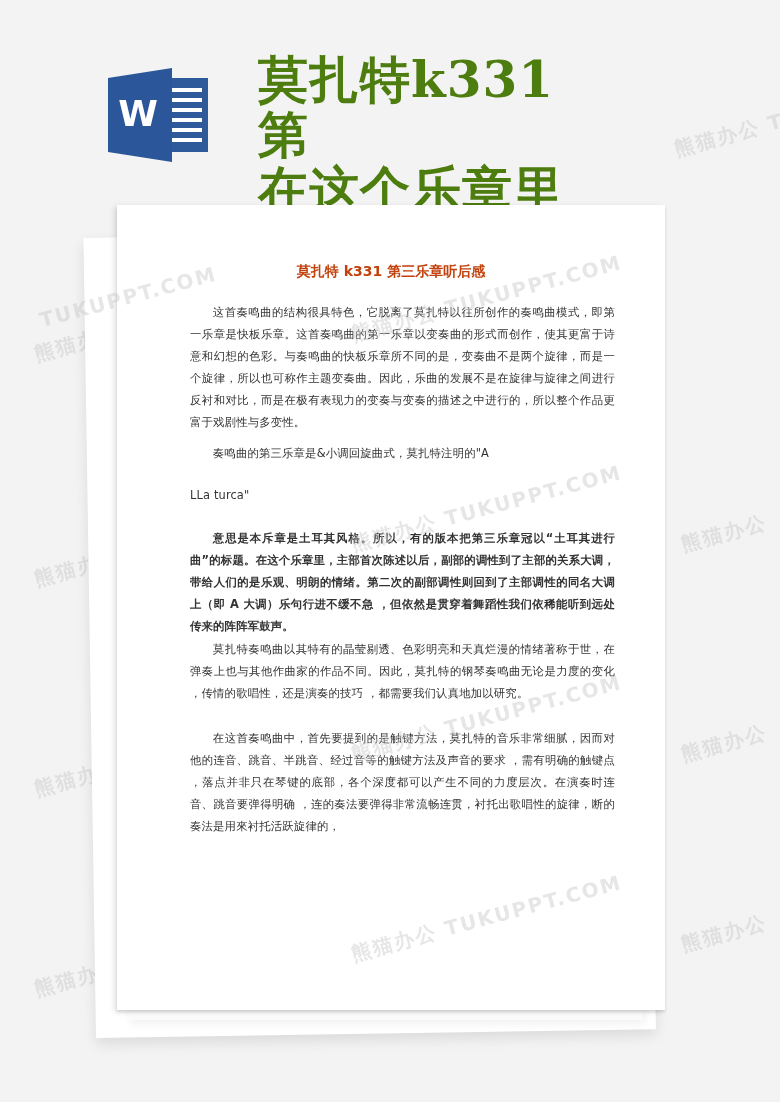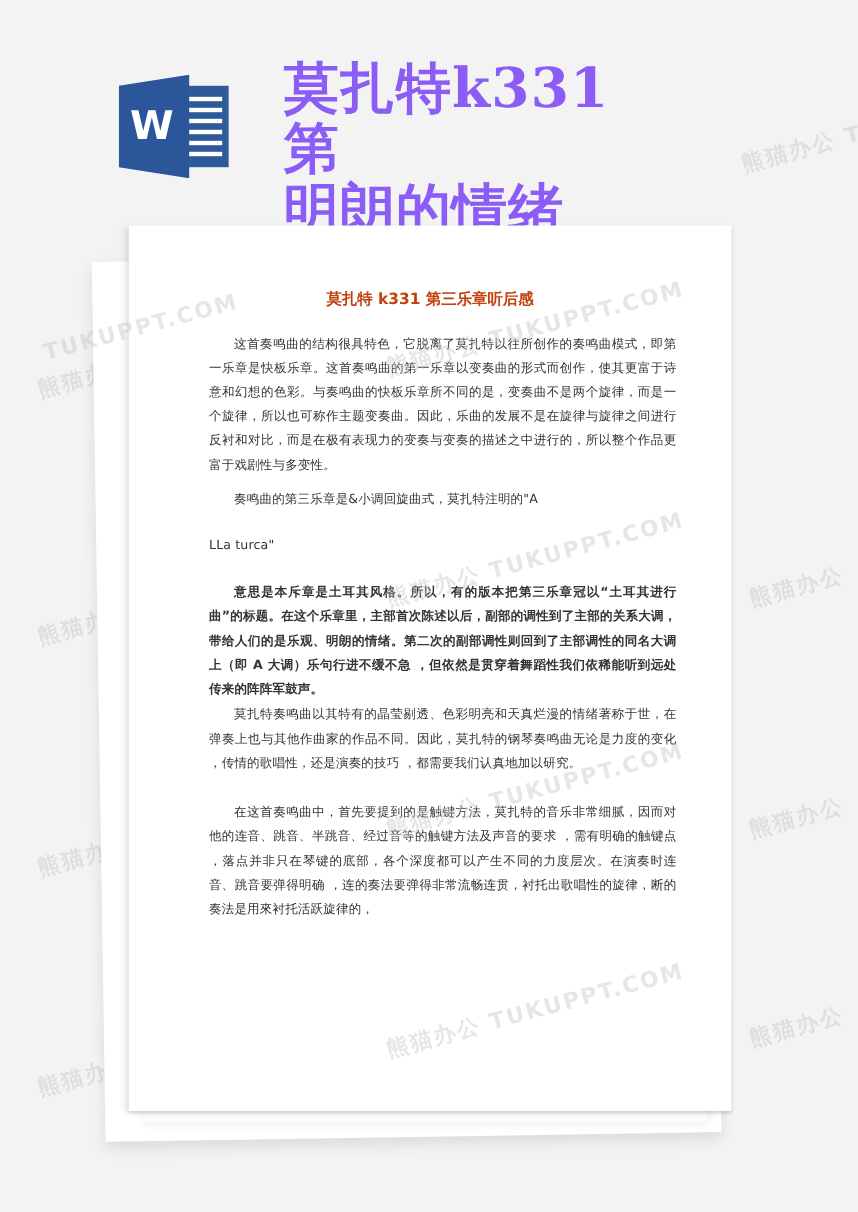--- a/index.html
+++ b/index.html
@@ -6,21 +6,21 @@
   body {
     width: 780px; height: 1102px; position: relative; overflow: hidden;
     background: #f3f3f3;
     font-family: "DejaVu Sans", "Liberation Sans", sans-serif;
   }
   
   .word-icon { position: absolute; left: 108px; top: 68px; width: 100px; height: 94px; }
   .banner-title {
     position: absolute; left: 258px; top: 52px; width: 340px;
     font-family: "DejaVu Serif", "Liberation Serif", serif;
-    font-weight: bold; color: #8b5cf6;
+    font-weight: bold; color: #4d7c0f;
     font-size: 50px; line-height: 55px; letter-spacing: 1px;
   }
   
   .sheet-back {
     position: absolute; left: 96px; top: 238px; width: 560px; height: 800px;
     background: #ffffff;
     transform: rotate(-0.9deg); transform-origin: left bottom;
     box-shadow: 0 6px 14px rgba(0,0,0,0.10);
   }
   .sheet-back2 {
@@ -65,21 +65,21 @@
       <rect x="58" y="50" width="36" height="4"></rect>
       <rect x="58" y="60" width="36" height="4"></rect>
       <rect x="58" y="70" width="36" height="4"></rect>
     </g>
     <polygon points="0,10 64,0 64,94 0,84" fill="#2b579a"></polygon>
     <text x="30" y="58" text-anchor="middle" font-family="DejaVu Sans, sans-serif" font-weight="bold" font-size="36" fill="#ffffff">W</text>
   </svg>
 </div>
 <div class="banner-title">
   <div>莫扎特k331第</div>
-  <div>明朗的情绪</div>
+  <div>在这个乐章里</div>
 </div>
 
 <div class="wm" style="left:30px; top:305px;"><span>熊猫办公</span> <span>TUKUPPT.COM</span></div>
 <div class="wm" style="left:670px; top:100px;"><span>熊猫办公</span> <span>TUKUPPT.COM</span></div>
 <div class="wm" style="left:30px; top:530px;"><span>熊猫办公</span> <span>TUKUPPT.COM</span></div>
 <div class="wm" style="left:680px; top:520px;"><span>熊猫办公</span></div>
 <div class="wm" style="left:30px; top:740px;"><span>熊猫办公</span> <span>TUKUPPT.COM</span></div>
 <div class="wm" style="left:680px; top:730px;"><span>熊猫办公</span></div>
 <div class="wm" style="left:30px; top:940px;"><span>熊猫办公</span> <span>TUKUPPT.COM</span></div>
 <div class="wm" style="left:680px; top:920px;"><span>熊猫办公</span></div>

